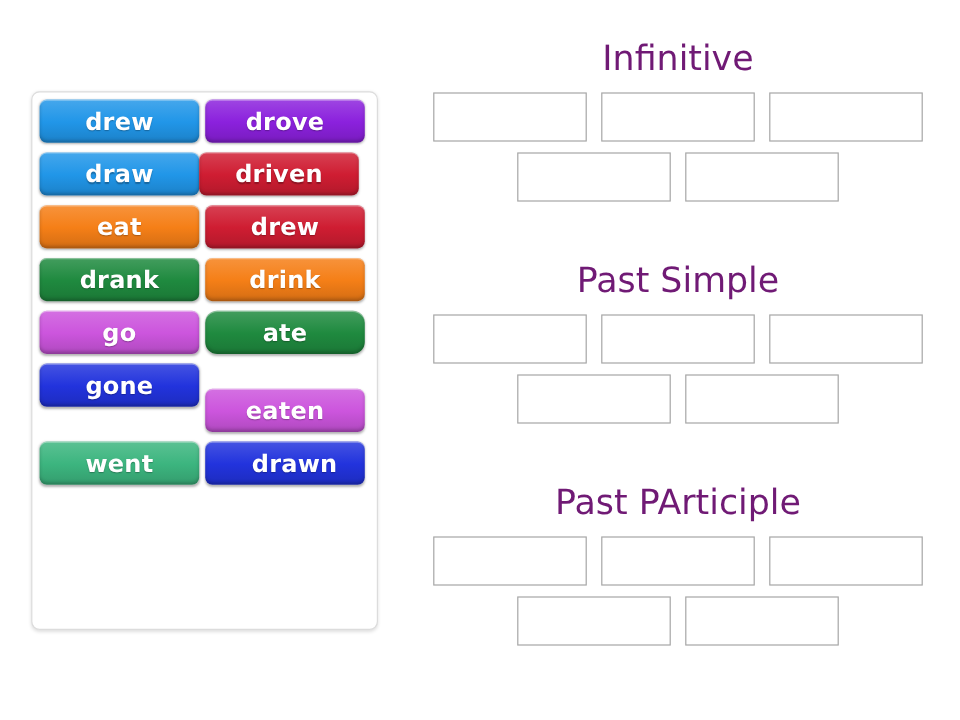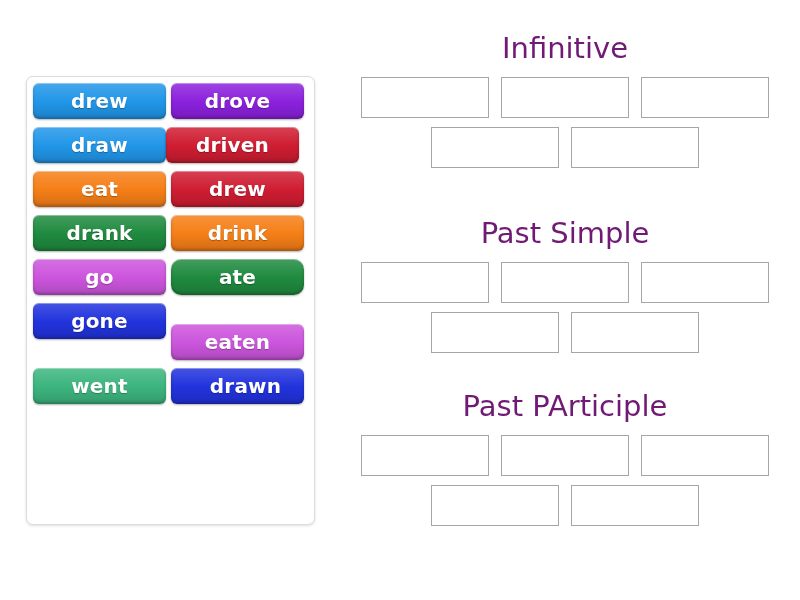--- a/index.html
+++ b/index.html
@@ -131,21 +131,21 @@
       <div class="slot-row row-a">
         <div class="slot"></div>
         <div class="slot"></div>
         <div class="slot"></div>
       </div>
       <div class="slot-row row-b">
         <div class="slot"></div>
         <div class="slot"></div>
       </div>
     </div>
-    <div class="section" style="top: 392px;">
+    <div class="section" style="top: 404px;">
       <div class="section-title">Past PArticiple</div>
       <div class="slot-row row-a">
         <div class="slot"></div>
         <div class="slot"></div>
         <div class="slot"></div>
       </div>
       <div class="slot-row row-b">
         <div class="slot"></div>
         <div class="slot"></div>
       </div>

